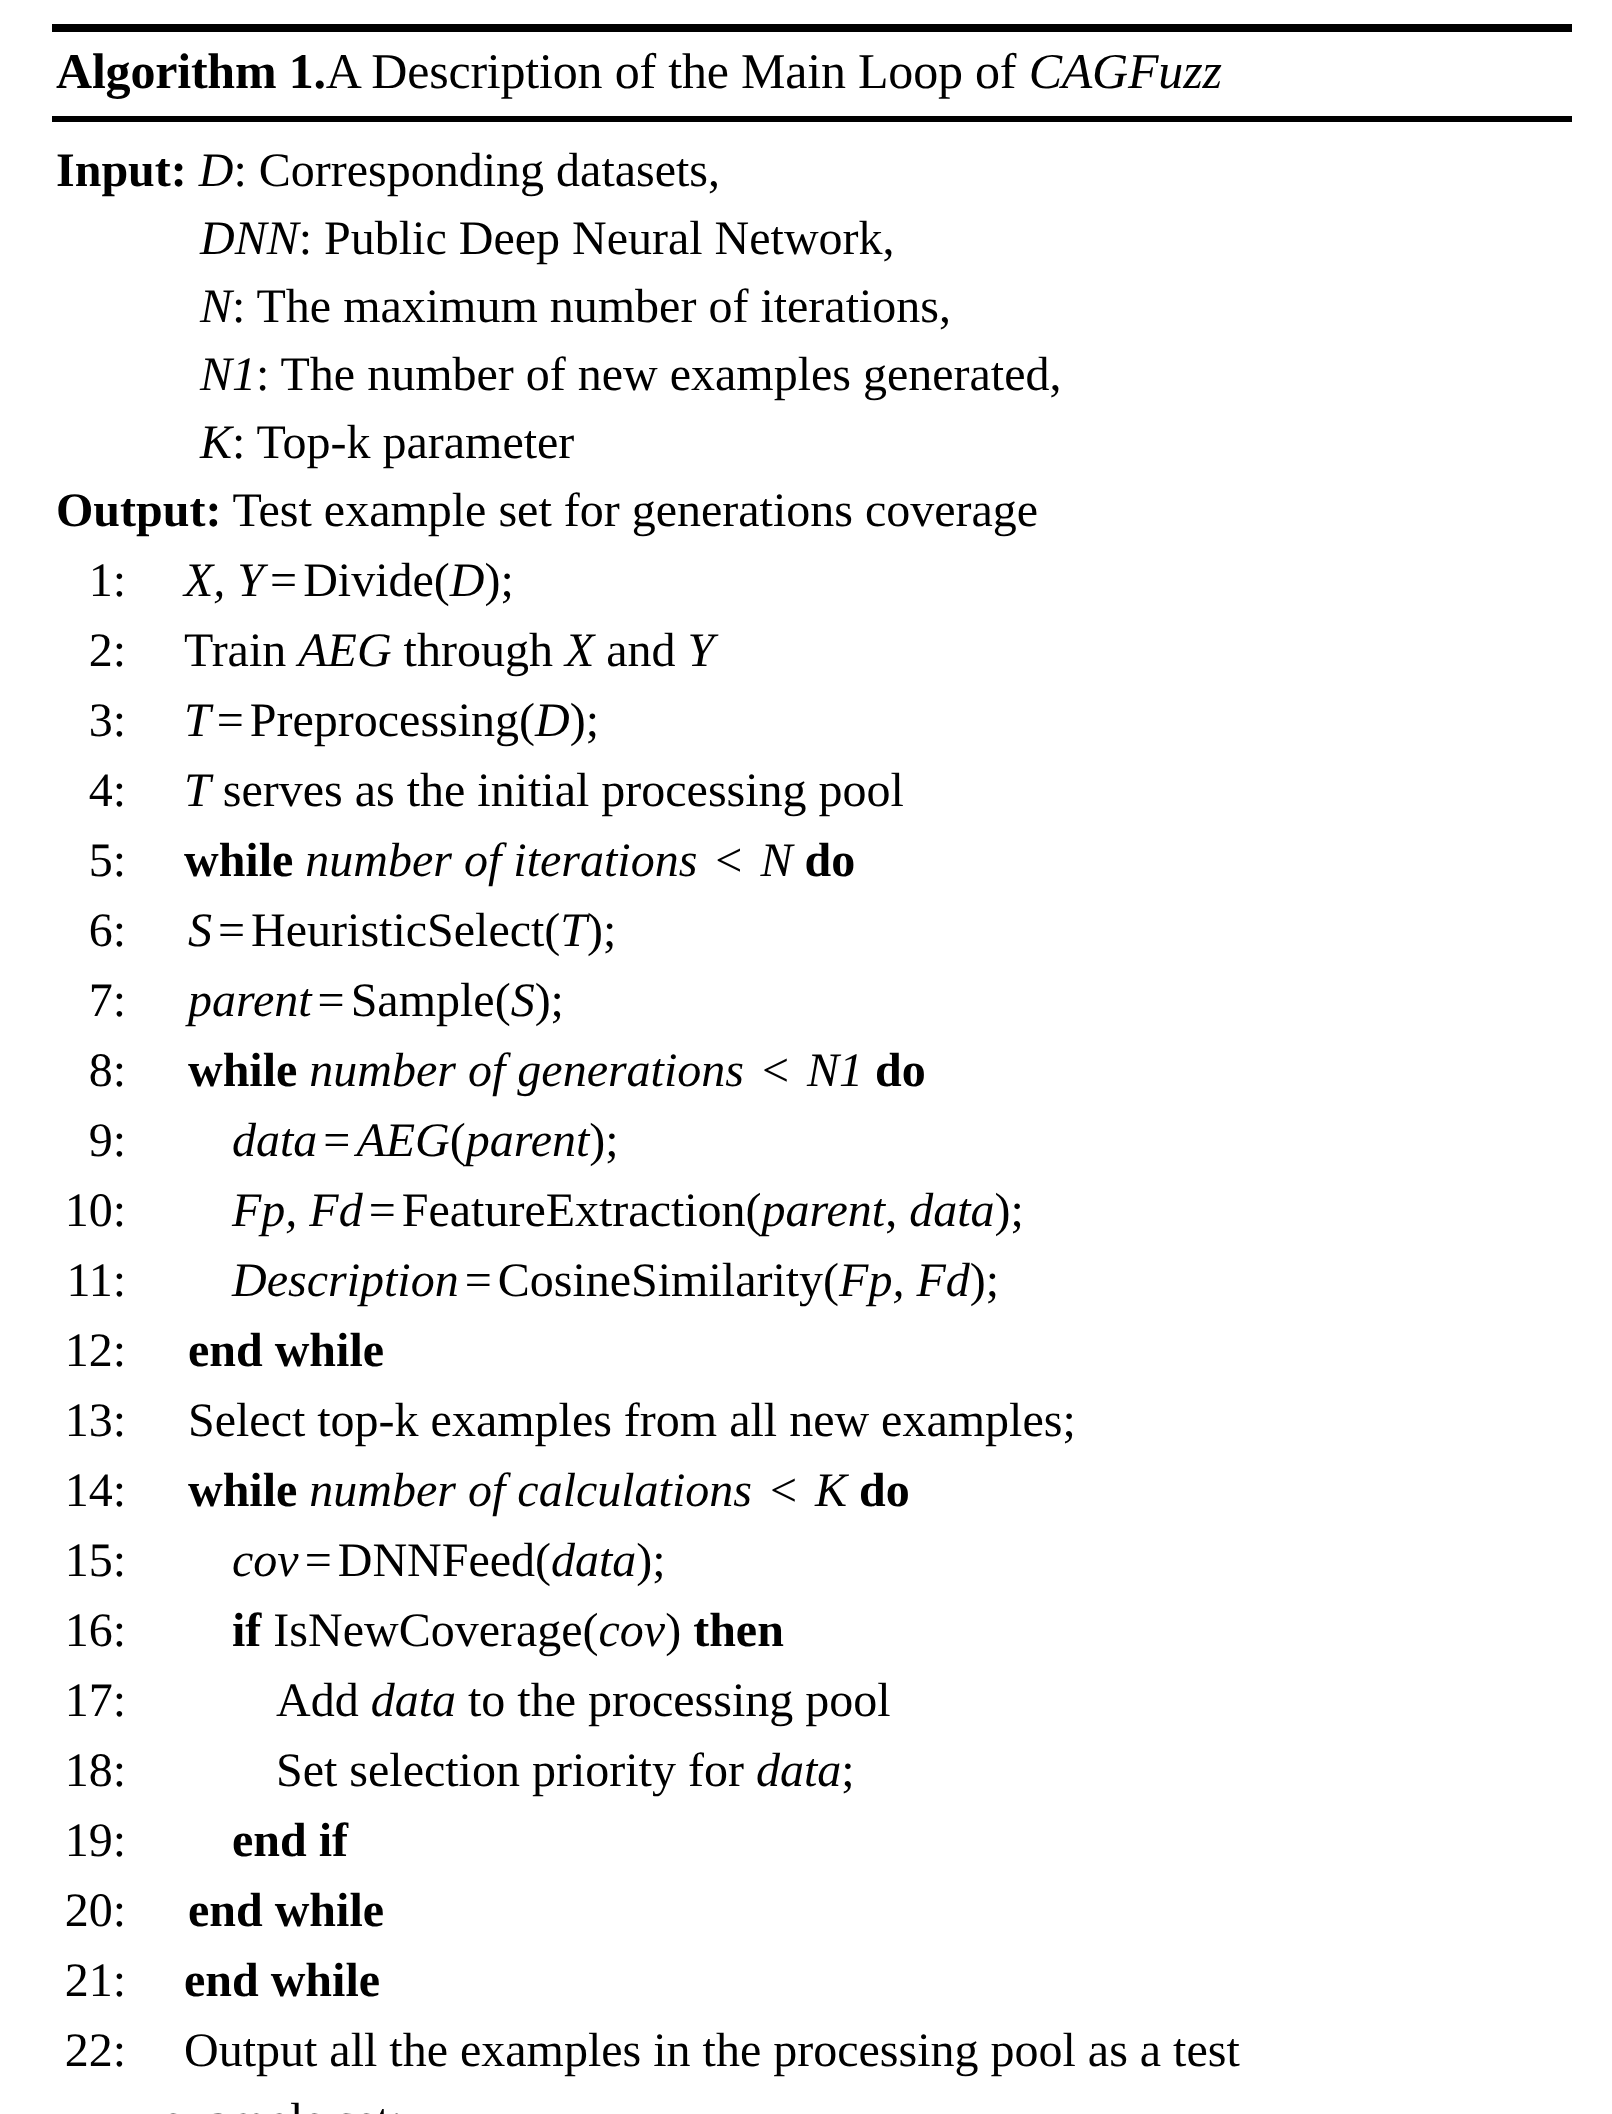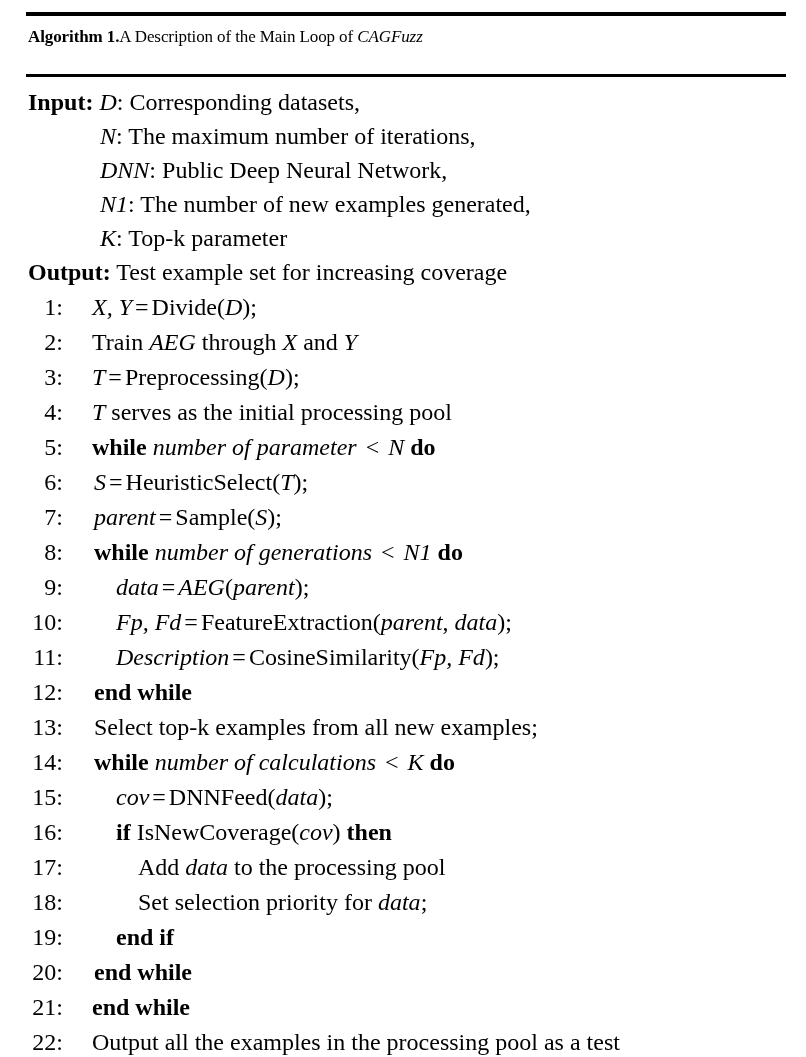--- a/index.html
+++ b/index.html
@@ -20,23 +20,23 @@
     left: 26px;
     top: 12px;
     width: 760px;
   }
 
   .rule-top    { border-top: 4px solid #000; }
   .rule-mid    { border-top: 3px solid #000; }
 
   
   #title-row {
-    font-size: 17px;
+    font-size: 25px;
     line-height: 34px;
-    padding: 4px 0 20px 2px;
+    padding: 4px 0 4px 2px;
     white-space: nowrap;
     letter-spacing: -0.1px;
   }
   #title-row .alg-label { font-weight: bold; }
   #title-row .alg-rest  { font-weight: normal; }
   #title-row .alg-name  { font-style: italic; }
 
   
   #io-block {
     padding-top: 8px;
@@ -96,34 +96,34 @@
   </div>
 
   <div class="rule-mid"></div>
 
   <div id="io-block">
     <div class="io-line">
       <span class="io-key">Input:</span>
       <span class="mathit">D</span><span>: Corresponding datasets,</span>
     </div>
     <div class="io-line io-cont">
+      <span class="mathit">DNN</span><span>: Public Deep Neural Network,</span>
+    </div>
+    <div class="io-line io-cont">
       <span class="mathit">N</span><span>: The maximum number of iterations,</span>
-    </div>
-    <div class="io-line io-cont">
-      <span class="mathit">DNN</span><span>: Public Deep Neural Network,</span>
     </div>
     <div class="io-line io-cont">
       <span class="mathit">N1</span><span>: The number of new examples generated,</span>
     </div>
     <div class="io-line io-cont">
       <span class="mathit">K</span><span>: Top-k parameter</span>
     </div>
     <div class="io-line">
       <span class="io-key">Output:</span>
-      <span>Test example set for increasing coverage</span>
+      <span>Test example set for generations coverage</span>
     </div>
   </div>
 
   <div id="steps">
       <div class="step step-wrap">
         <div class="step">
           <span class="step-num">1:</span>
           <span class="step-body ind0"><span class="var">X, Y</span><span class="op">=</span>Divide(<span class="var">D</span>);</span>
         </div>
       </div>
@@ -141,21 +141,21 @@
       </div>
       <div class="step step-wrap">
         <div class="step">
           <span class="step-num">4:</span>
           <span class="step-body ind0"><span class="var">T</span> serves as the initial processing pool</span>
         </div>
       </div>
       <div class="step step-wrap">
         <div class="step">
           <span class="step-num">5:</span>
-          <span class="step-body ind0"><span class="kw">while</span> <span class="var">number of parameter</span>&nbsp;<span class="op">&lt;</span>&nbsp;<span class="var">N</span> <span class="kw">do</span></span>
+          <span class="step-body ind0"><span class="kw">while</span> <span class="var">number of iterations</span>&nbsp;<span class="op">&lt;</span>&nbsp;<span class="var">N</span> <span class="kw">do</span></span>
         </div>
       </div>
       <div class="step step-wrap">
         <div class="step">
           <span class="step-num">6:</span>
           <span class="step-body ind1"><span class="var">S</span><span class="op">=</span>HeuristicSelect(<span class="var">T</span>);</span>
         </div>
       </div>
       <div class="step step-wrap">
         <div class="step">

